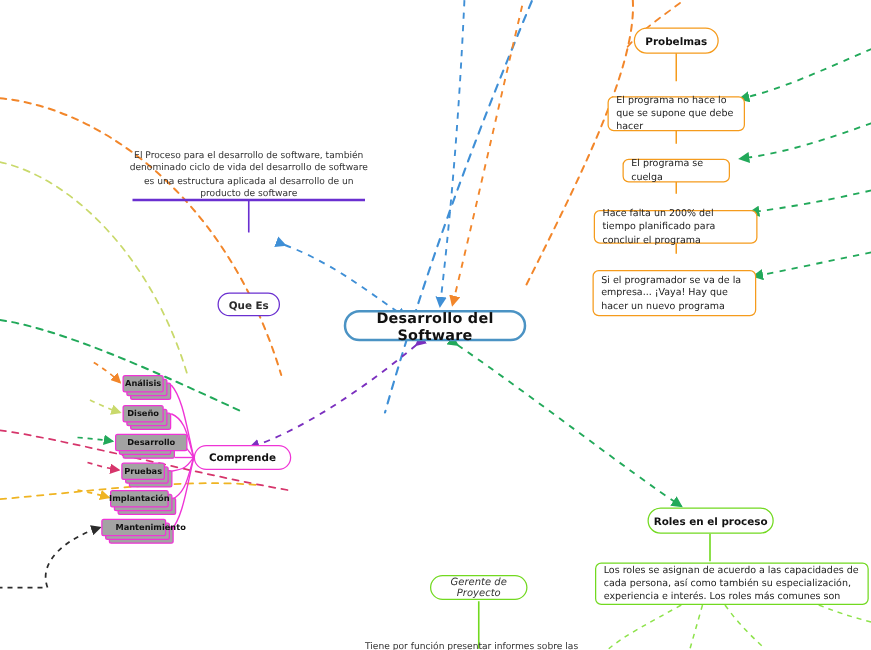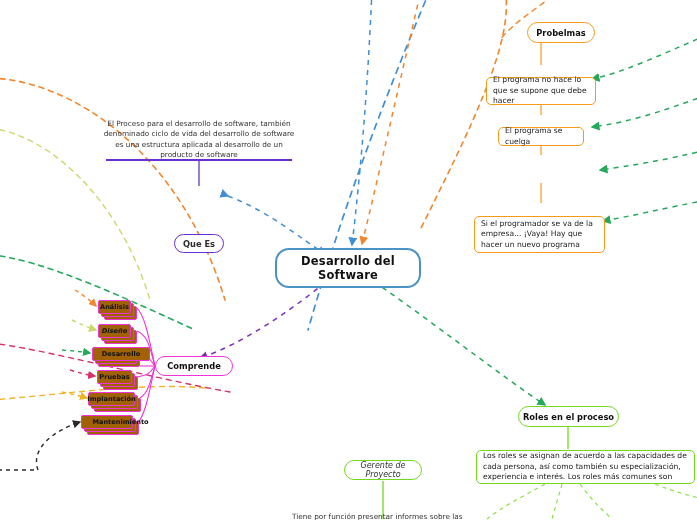--- a/index.html
+++ b/index.html
@@ -25,21 +25,21 @@
 
   
   .note{border-radius:5px;font-size:7.6px;line-height:1.38;color:#222;
         text-align:left;justify-content:flex-start;padding:4px 6px;}
   .note.orange{border:1.6px solid #f59b1c;margin-top:12px;}
   .note.green{border:1.8px solid #72d920;}
 
   
   .stack{position:absolute;}
   .stack .sh2,.stack .sh1,.stack .top{position:absolute;left:0;top:0;
-        box-sizing:border-box;border:1.5px solid #ef34d6;background:#a16207;border-radius:2px;}
+        box-sizing:border-box;border:1.5px solid #ef34d6;background:#a3a3a3;border-radius:2px;}
   .stack .sh2{transform:translate(6px,6px);}
   .stack .sh1{transform:translate(3px,3px);}
   .stack .top{display:flex;align-items:center;justify-content:center;
         font-size:6.6px;font-weight:bold;color:#111;}
 
   .freetext{position:absolute;font-size:7.3px;line-height:1.42;color:#333;text-align:center;}
   .freetext.left{text-align:left;}
 </style>
 </head>
 <body>
@@ -138,53 +138,56 @@
     </g>
     <g stroke="#8de24a" fill="none" stroke-width="1.2" stroke-dasharray="4,4">
       <path d="M421,468 L345,468"></path>
       <path d="M545,484 C520,498 500,508 487,519"></path>
       <path d="M562,484 L552,519"></path>
       <path d="M580,484 C590,498 600,508 612,519"></path>
       <path d="M655,484 C675,492 690,496 707,500"></path>
     </g>
   </svg>
 
-  <div class="node central" style="left:275px;top:248px;width:146px;height:40px;justify-content:flex-end;">
+  <div class="node central" style="left:275px;top:248px;width:146px;height:25px;justify-content:flex-end;">
     <span>Desarrollo del Software</span>
   </div>
 
   <div class="freetext" style="left:103px;top:119px;width:192px;">El Proceso para el desarrollo de software, también denominado ciclo de vida del desarrollo de software es una estructura aplicada al desarrollo de un producto de software</div>
   <div class="node pill violet" style="left:174px;top:186px;width:50px;height:19px;margin-top:48px;">
     <span>Que Es</span>
   </div>
 
-  <div class="node pill orange" style="left:527px;top:22px;width:68px;height:21px;">
+  <div class="node pill orange" style="left:507px;top:22px;width:68px;height:21px;">
     <span>Probelmas</span>
   </div>
   <div class="node note orange" style="left:486px;top:65px;width:110px;height:28px;">
     <span>El programa no hace lo que se supone que debe hacer</span>
   </div>
   <div class="node note orange" style="left:498px;top:115px;width:86px;height:19px;">
     <span>El programa se cuelga</span>
+  </div>
+  <div class="node note orange" style="left:475px;top:156px;width:131px;height:27px;">
+    <span>Hace falta un 200% del tiempo planificado para concluir el programa</span>
   </div>
   <div class="node pill magenta" style="left:155px;top:356px;width:78px;height:20px;">
     <span>Comprende</span>
   </div>
 
   <div class="node note orange" style="left:474px;top:204px;width:131px;height:37px;">
     <span>Si el programador se va de la empresa... ¡Vaya! Hay que hacer un nuevo programa</span>
   </div>
 
   <div class="stack" style="left:98px;top:300px;width:33px;height:14px;">
     <div class="sh2" style="width:33px;height:14px;"></div>
     <div class="sh1" style="width:33px;height:14px;"></div>
     <div class="top" style="width:33px;height:14px;">Análisis</div>
   </div>
 
-  <div class="stack" style="left:98px;top:324px;width:33px;height:16px;font-style:italic;">
+  <div class="stack" style="left:98px;top:324px;width:33px;height:16px;">
     <div class="sh2" style="width:33px;height:14px;"></div>
     <div class="sh1" style="width:33px;height:14px;"></div>
     <div class="top" style="width:33px;height:14px;">Diseño</div>
   </div>
 
   <div class="stack" style="left:92px;top:347px;width:42px;height:14px;">
     <div class="sh2" style="width:42px;height:14px;"></div>
     <div class="sh1" style="width:42px;height:14px;"></div>
     <div class="top" style="width:58px;height:14px;">Desarrollo</div>
   </div>

